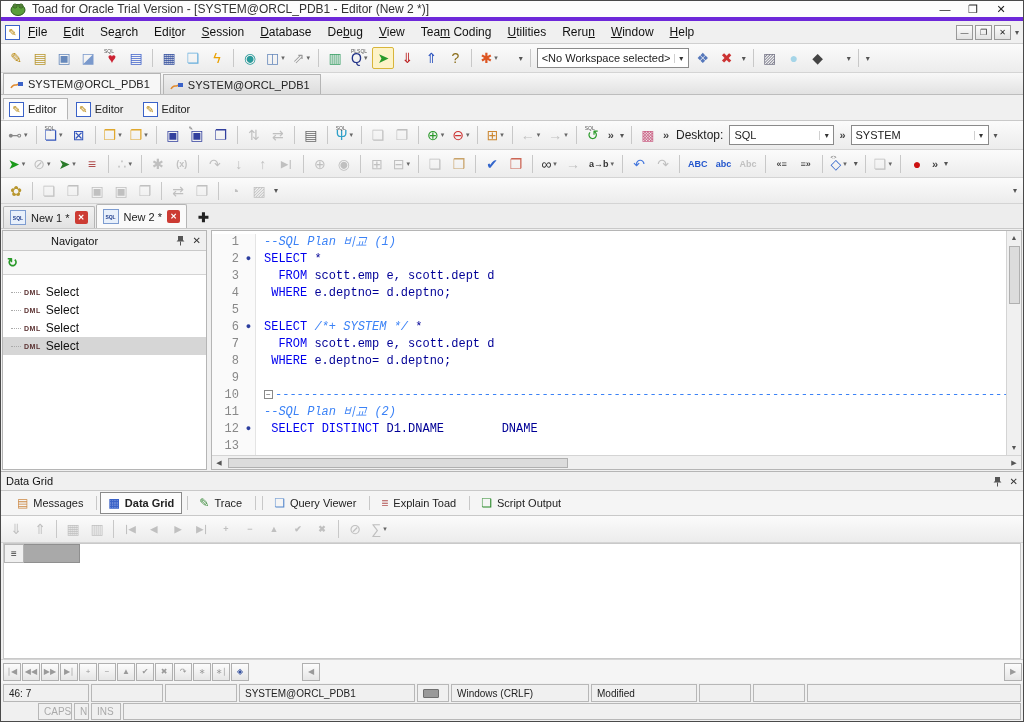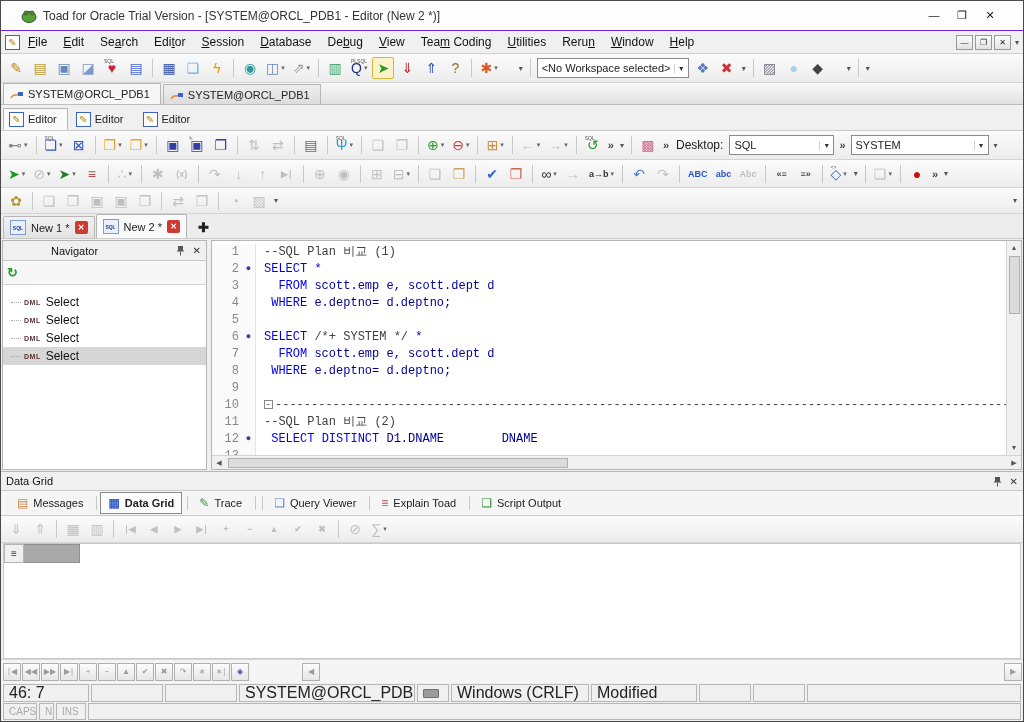--- a/index.html
+++ b/index.html
@@ -1,20 +1,20 @@
 <!DOCTYPE html>
 <html><head>
 <meta charset="utf-8">
 <style>
   * { box-sizing: border-box; margin: 0; padding: 0; }
   html,body { width:1024px; height:722px; font-family:"Liberation Sans",sans-serif; background:#d8d8d8; }
   .window { width:1024px; height:722px; border:1px solid #4a4a4a; background:#f0f0f0; display:flex; flex-direction:column; overflow:hidden; }
 
   
-  .titlebar { height:30px; background:#fdfdfd; display:flex; align-items:center; padding:0 20px; flex:0 0 auto; border-bottom:1px solid #6d28d9; }
+  .titlebar { height:20px; background:#fdfdfd; display:flex; align-items:center; padding:0 9px; flex:0 0 auto; border-bottom:4px solid #6d28d9; }
   .titlebar .title { font-size:12px; color:#333; margin-left:6px; flex:1; white-space:nowrap; overflow:hidden; }
   .win-controls { display:flex; gap:14px; padding-right:6px; }
   .win-controls span { font-size:11px; color:#222; cursor:default; width:14px; text-align:center; }
 
   
   .menubar { height:23px; display:flex; align-items:center; background:#f0f0f0; border-bottom:1px solid #d0d0d0; flex:0 0 auto; padding-left:4px; }
   .menubar .menu-items { display:flex; flex:1; }
   .menu-item { font-size:12px; color:#111; padding:2px 8px; white-space:nowrap; }
   .menu-item u { text-decoration:underline; }
   .mdi-controls { display:flex; align-items:center; gap:2px; padding-right:4px; }
@@ -80,21 +80,21 @@
   .splitter { width:3px; background:#f0f0f0; flex:0 0 auto; }
   .editor-wrap { flex:1; display:flex; flex-direction:column; border:1px solid #b5b5b5; margin:1px 1px 1px 0; min-width:0; background:#fff; }
   .editor-scroll { flex:1; display:flex; min-height:0; }
   .editor-code { flex:1; overflow:hidden; font-family:"Liberation Mono","DejaVu Sans Mono",monospace; font-size:12px; line-height:17px; padding-top:3px; }
   .ed-line { display:flex; height:17px; white-space:pre; }
   .ed-gut { width:30px; text-align:right; color:#888; flex:0 0 auto; background:#fafafa; padding-right:3px; }
   .ed-mark { width:14px; flex:0 0 auto; background:#fafafa; color:#2c3e9e; font-size:9px; text-align:center; border-right:1px solid #e4e4e4; }
   .ed-text { padding-left:8px; }
   .kw { color:#0000ee; }
   .id { color:#000096; }
-  .cm { color:#404040; }
+  .cm { color:#3b82f6; font-style:italic; }
   .foldbox { display:inline-block; width:9px; height:9px; border:1px solid #888; color:#555; font-size:8px; line-height:7px; text-align:center; background:#fff; margin-right:2px; vertical-align:middle; }
   .vscroll { width:15px; flex:0 0 auto; background:#f0f0f0; border-left:1px solid #d4d4d4; display:flex; flex-direction:column; align-items:center; }
   .vscroll .arr { font-size:7px; color:#555; height:14px; line-height:14px; }
   .vthumb { width:11px; height:58px; background:#dcdcdc; border:1px solid #b0b0b0; margin-top:1px; }
   .vfill { flex:1; }
   .hscroll { height:14px; flex:0 0 auto; background:#f0f0f0; border-top:1px solid #d4d4d4; display:flex; align-items:center; }
   .hscroll .arr { font-size:7px; color:#555; width:14px; text-align:center; }
   .hthumb { width:42%; height:10px; background:#dcdcdc; border:1px solid #b0b0b0; margin-left:2px; }
   .hfill { flex:1; }
 
@@ -112,21 +112,21 @@
   .dg-corner { position:absolute; top:0; left:0; display:flex; }
   .dg-rowicon { width:20px; height:19px; background:#f0f0f0; border:1px solid #b5b5b5; font-size:10px; color:#333; display:flex; align-items:center; justify-content:center; }
   .dg-graycell { width:56px; height:19px; background:#a9a9a9; border:1px solid #8f8f8f; border-left:none; }
   .dg-bottom { height:24px; display:flex; align-items:center; padding-left:2px; background:#f5f5f5; border-top:1px solid #d4d4d4; flex:0 0 auto; }
   .dgb-btn { width:18px; height:18px; border:1px solid #b0b0b0; background:linear-gradient(#fcfcfc,#e6e6e6); font-size:8px; color:#9a9a9a; display:inline-flex; align-items:center; justify-content:center; margin-right:1px; }
   .dgb-gap { width:52px; }
   .dgb-flex { flex:1; }
 
   
   .status1 { height:20px; flex:0 0 auto; display:flex; align-items:stretch; background:#f0f0f0; padding:1px 2px; gap:2px; }
-  .st-cell { border:1px solid #b7b7b7; background:#f0f0f0; font-size:16px; color:#222; display:flex; align-items:center; padding:0 5px; white-space:nowrap; overflow:hidden; }
+  .st-cell { border:1px solid #b7b7b7; background:#f0f0f0; font-size:10px; color:#222; display:flex; align-items:center; padding:0 5px; white-space:nowrap; overflow:hidden; }
   .st-flex { flex:1; }
   .kbd-icon { width:16px; height:9px; background:#9a9a9a; border:1px solid #6f6f6f; border-radius:1px; }
   .status2 { height:18px; flex:0 0 auto; display:flex; align-items:stretch; background:#f0f0f0; padding:0 2px 1px 2px; gap:2px; }
   .status2 .st-cell { color:#aaa; font-size:10px; }
 
   .pin-svg { margin-left:6px; }
 </style>
 </head>
 <body>
 
@@ -783,19 +783,19 @@
       <span class="st-cell" style="width: 32px;">
         <span class="kbd-icon"></span>
       </span>
       <span class="st-cell" style="width: 138px;">Windows (CRLF)</span>
       <span class="st-cell" style="width: 106px;">Modified</span>
       <span class="st-cell" style="width: 52px;"></span>
       <span class="st-cell" style="width: 52px;"></span>
       <span class="st-cell st-flex"></span>
     </div>
   <div class="status2" id="status2">
-      <span class="st-cell" style="width: 34px;">CAPS</span>
+      <span class="st-cell" style="width: 34px; margin-left: 35px;">CAPS</span>
       <span class="st-cell" style="width: 15px;">NUM</span>
       <span class="st-cell" style="width: 30px;">INS</span>
       <span class="st-cell st-flex"></span>
     </div>
 
 </div>
 
 </body></html>

